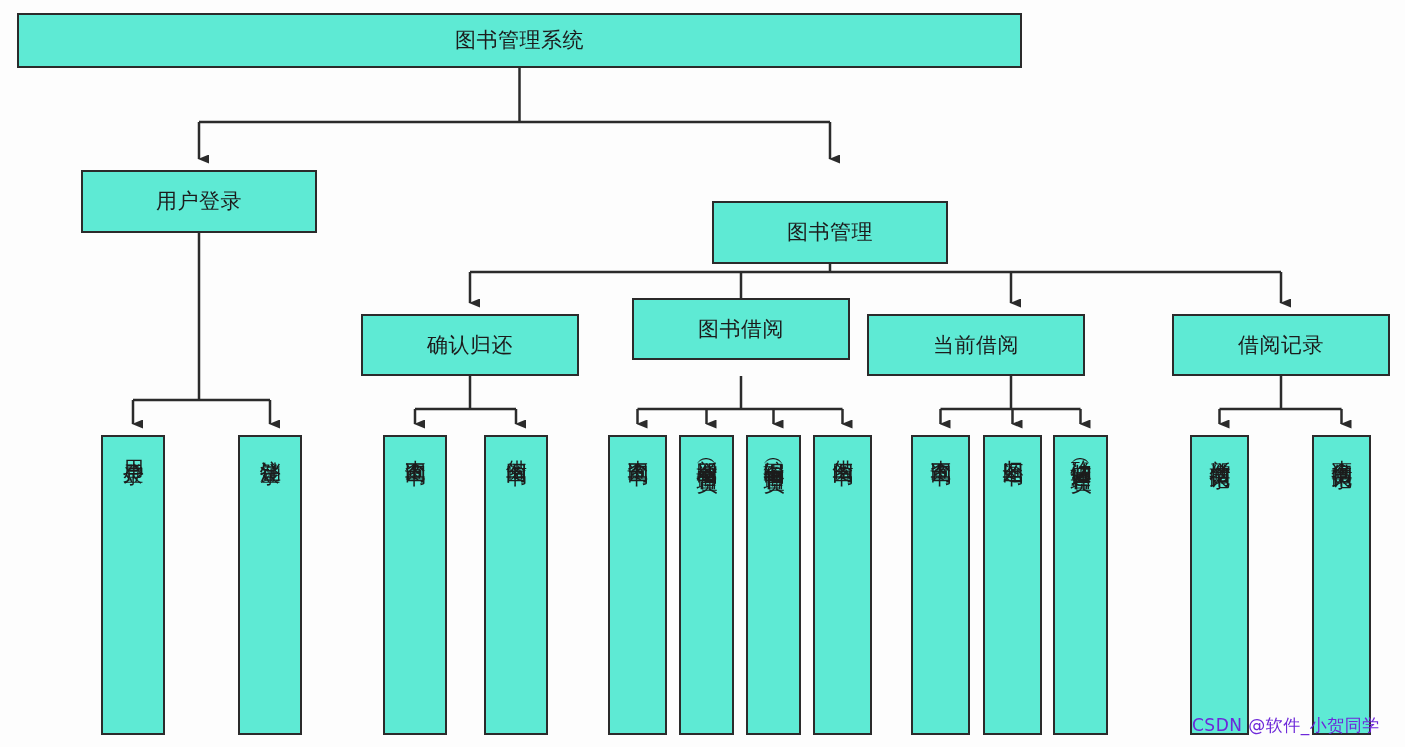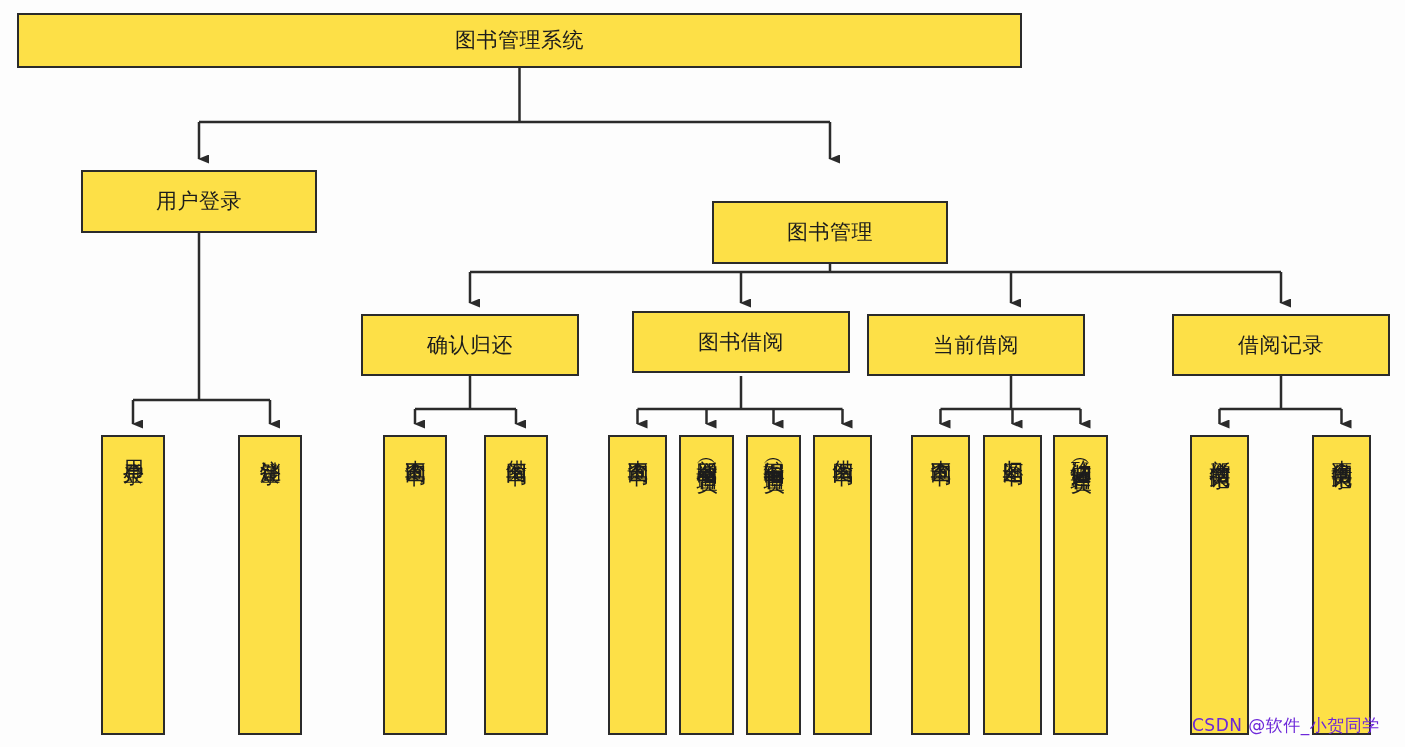--- a/index.html
+++ b/index.html
@@ -21,21 +21,21 @@
     position: absolute;
     left: 0;
     top: 0;
     width: 1405px;
     height: 747px;
   }
   .node {
     position: absolute;
     box-sizing: border-box;
     border: 2.5px solid #2b2b2b;
-    background: #fde047;
+    background: #5eead4;
     display: flex;
     align-items: center;
     justify-content: center;
     color: #1c1c1c;
     z-index: 2;
   }
   .node-label {
     display: block;
     text-align: center;
     line-height: 1.18;
@@ -120,21 +120,21 @@
   <div class="node horiz" style="left: 81px; top: 170px; width: 236px; height: 63px;">
     <span class="node-label">用户登录</span>
   </div>
   <div class="node horiz" style="left: 712px; top: 170px; width: 236px; height: 63px; margin-top: 31px;">
     <span class="node-label">图书管理</span>
   </div>
 
   <div class="node horiz" style="left: 361px; top: 314px; width: 218px; height: 62px;">
     <span class="node-label">确认归还</span>
   </div>
-  <div class="node horiz" style="left: 632px; top: 311px; width: 218px; height: 62px;">
+  <div class="node horiz" style="left: 632px; top: 298px; width: 218px; height: 62px;">
     <span class="node-label">图书借阅</span>
   </div>
   <div class="node horiz" style="left: 867px; top: 314px; width: 218px; height: 62px;">
     <span class="node-label">当前借阅</span>
   </div>
   <div class="node horiz" style="left: 1172px; top: 314px; width: 218px; height: 62px;">
     <span class="node-label">借阅记录</span>
   </div>
 
   <div class="node vert" style="left: 101px; top: 435px; width: 64px; height: 300px;">

